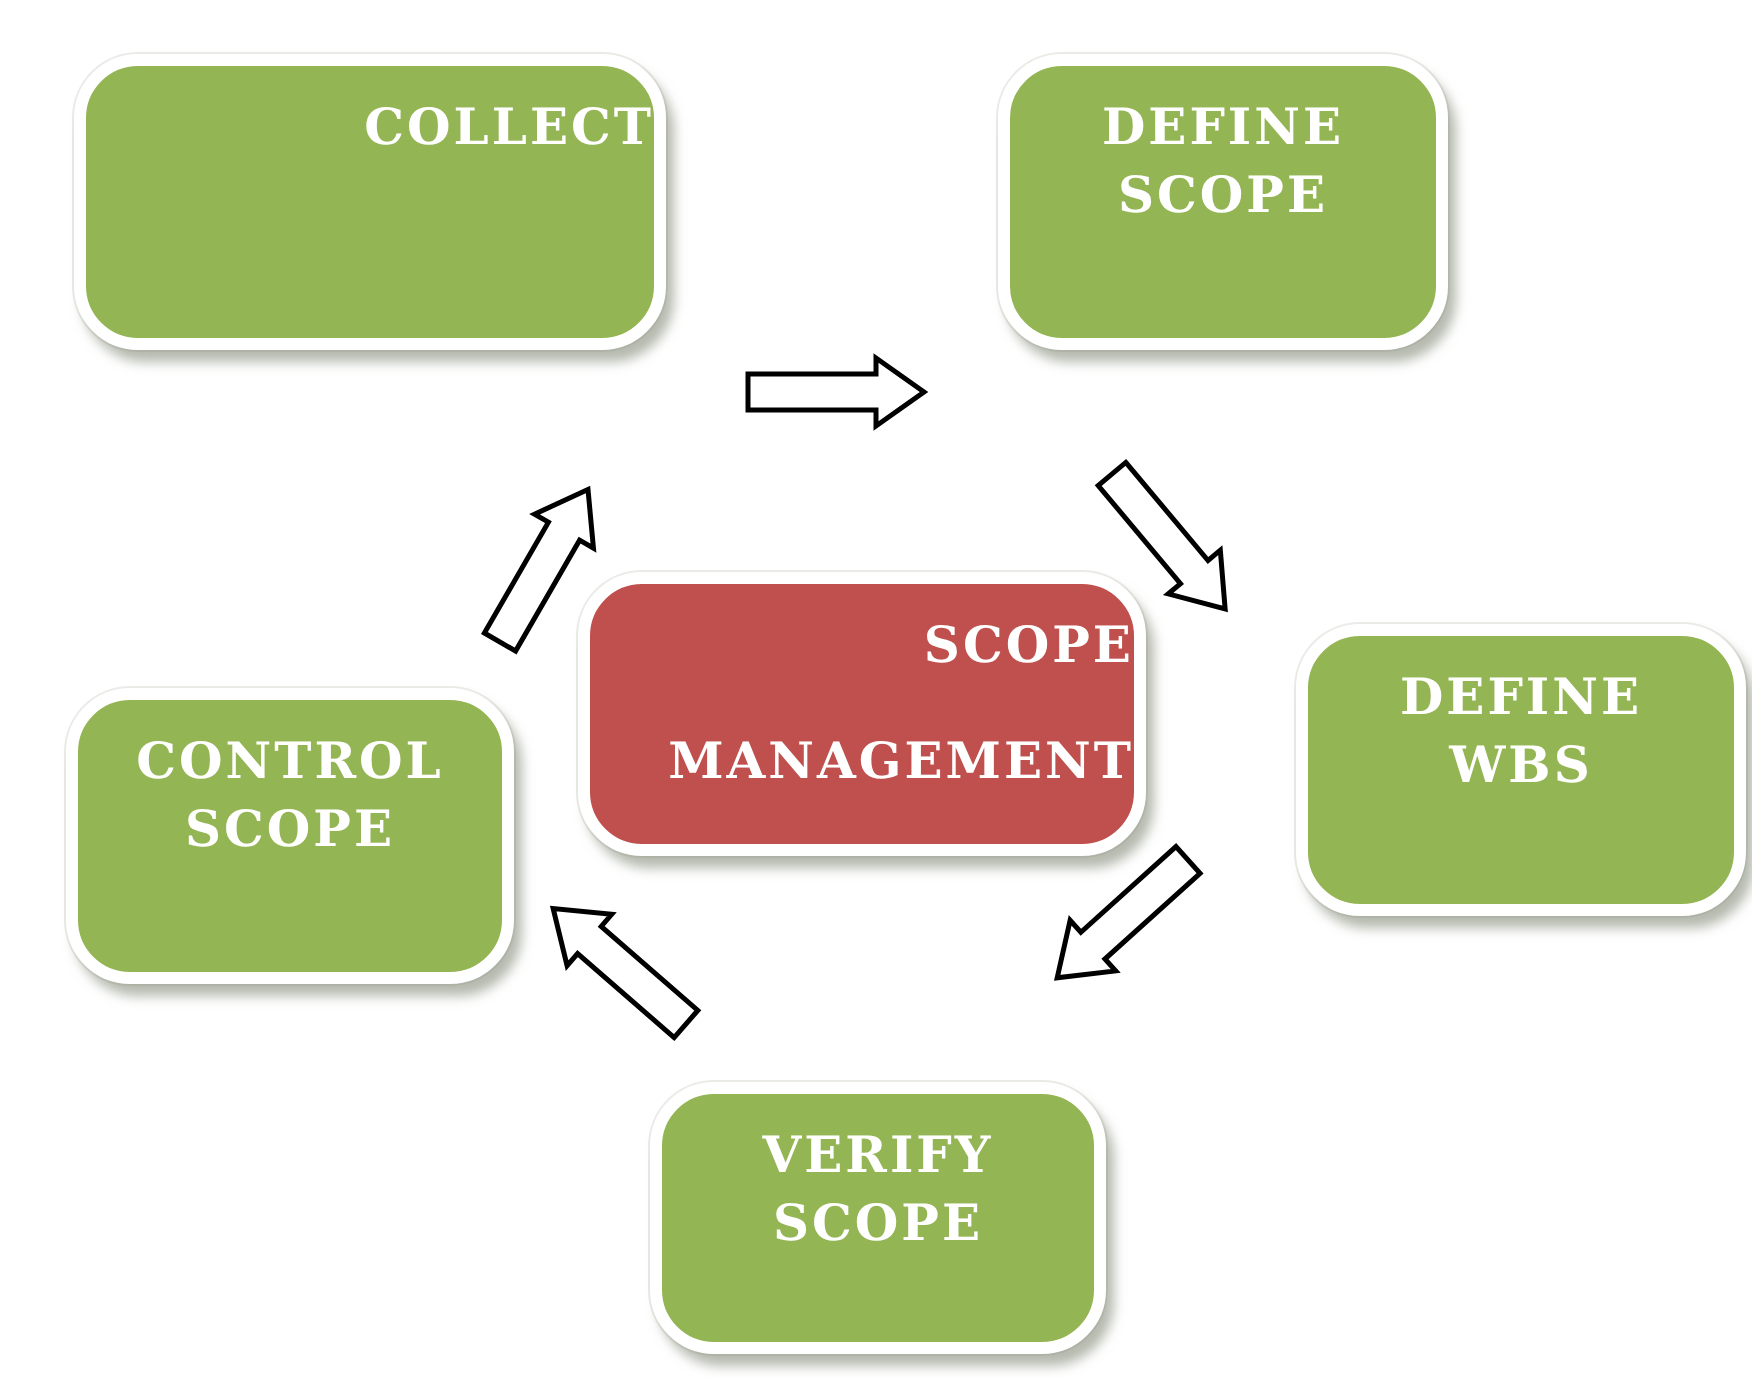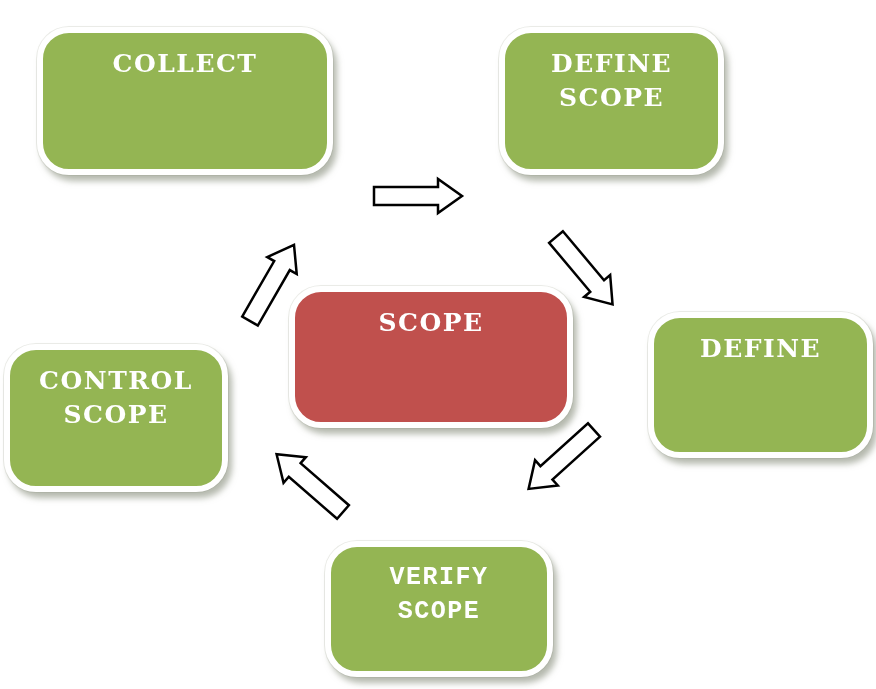--- a/index.html
+++ b/index.html
@@ -22,21 +22,21 @@
     align-items: center;
     text-align: center;
     color: #ffffff;
     font-weight: bold;
     font-size: 25px;
     letter-spacing: 1.5px;
   }
   .node.green  { background: #94B553; }
   .node.red    { background: #C0504D; }
   .line        { width: 100%; }
-  .spread .line { line-height: 58px; }
+  .spread .line { line-height: 58px; text-align: right; }
   .tight       { padding-top: 14px; }
   .tight .line { line-height: 34px; }
   .spread      { padding-top: 2px; }
   .arrows {
     position: absolute;
     left: 0; top: 0;
     width: 876px; height: 689px;
     pointer-events: none;
   }
   .arrow {
@@ -55,32 +55,34 @@
     <div class="line">COLLECT</div>
   </div>
 
   <div class="node green tight" style="left:499px; top:27px; width:225px; height:148px;">
     <div class="line">DEFINE</div>
     <div class="line">SCOPE</div>
   </div>
 
   <div class="node red spread" style="left:289px; top:286px; width:284px; height:142px;">
     <div class="line">SCOPE</div>
+    <div class="line">MANAGEMENT</div>
   </div>
 
   <div class="node green tight" style="left:648px; top:312px; width:225px; height:146px;">
     <div class="line">DEFINE</div>
+    <div class="line">WBS</div>
   </div>
 
-  <div class="node green tight" style="left:4px; top:344px; width:224px; height:148px;">
+  <div class="node green tight" style="left:33px; top:344px; width:224px; height:148px;">
     <div class="line">CONTROL</div>
     <div class="line">SCOPE</div>
   </div>
 
-  <div class="node green tight" style="left:325px; top:541px; width:228px; height:136px;font-family:Liberation Mono, monospace;">
+  <div class="node green tight" style="left:325px; top:541px; width:228px; height:136px;">
     <div class="line">VERIFY</div>
     <div class="line">SCOPE</div>
   </div>
 
   <svg class="arrows" viewBox="0 0 876 689">
 
     <g transform="translate(374,196)">
       <polygon class="arrow" points="0,-9 64,-9 64,-17 88,0 64,17 64,9 0,9"></polygon>
     </g>
 

